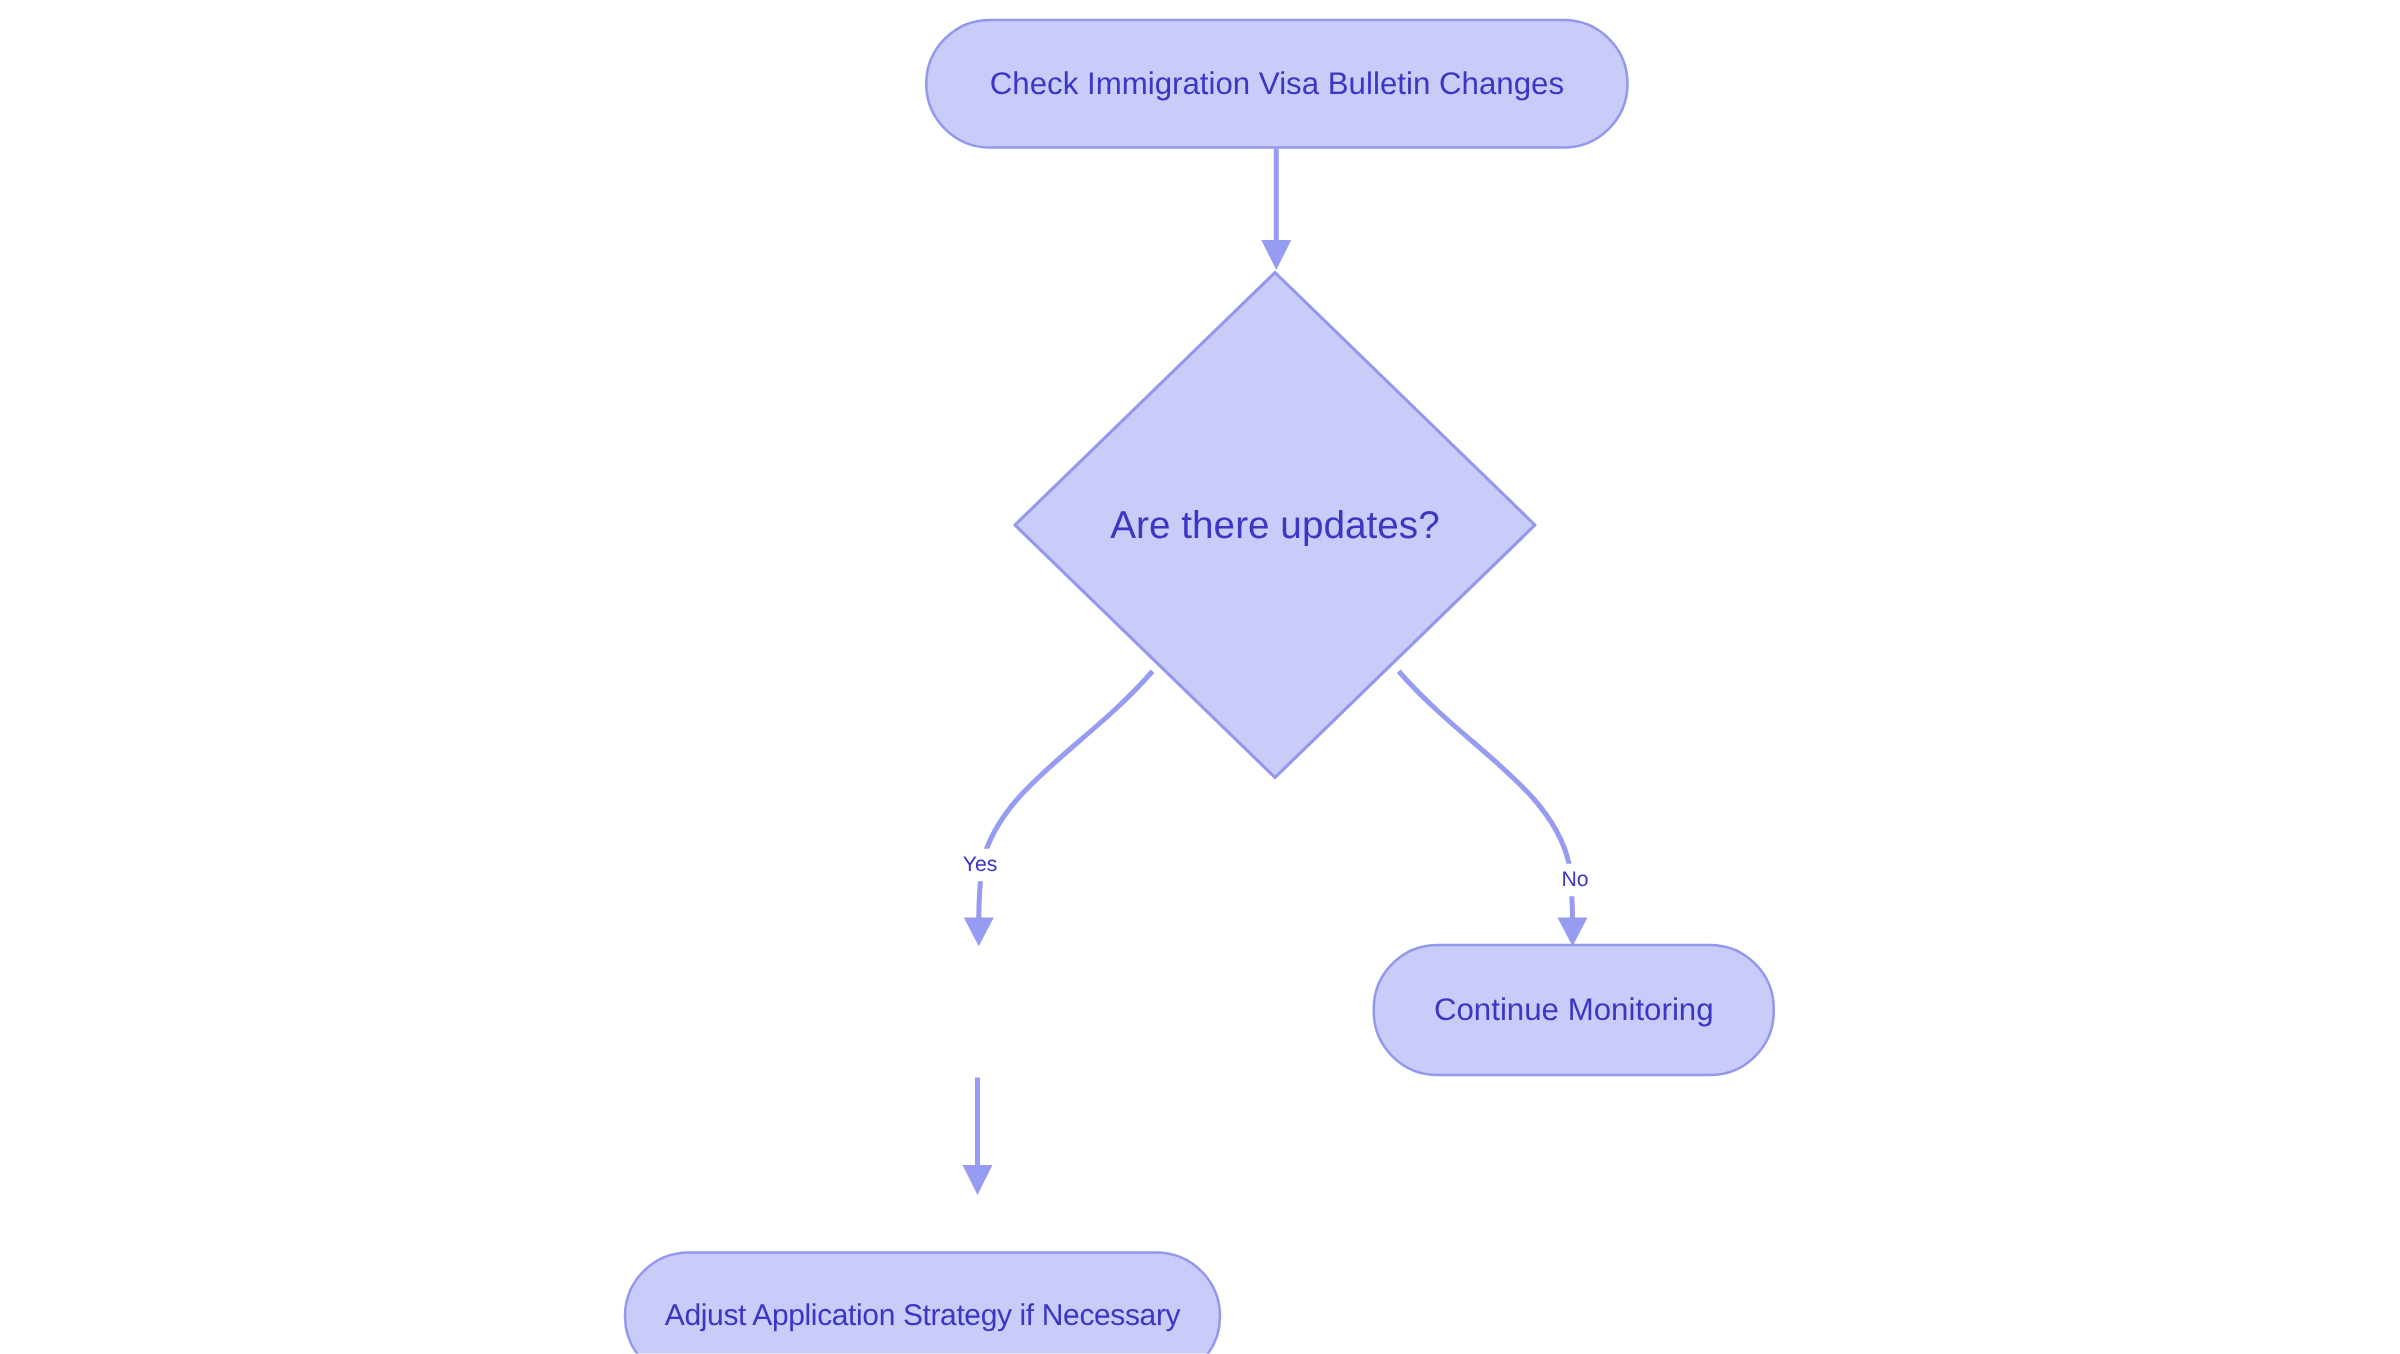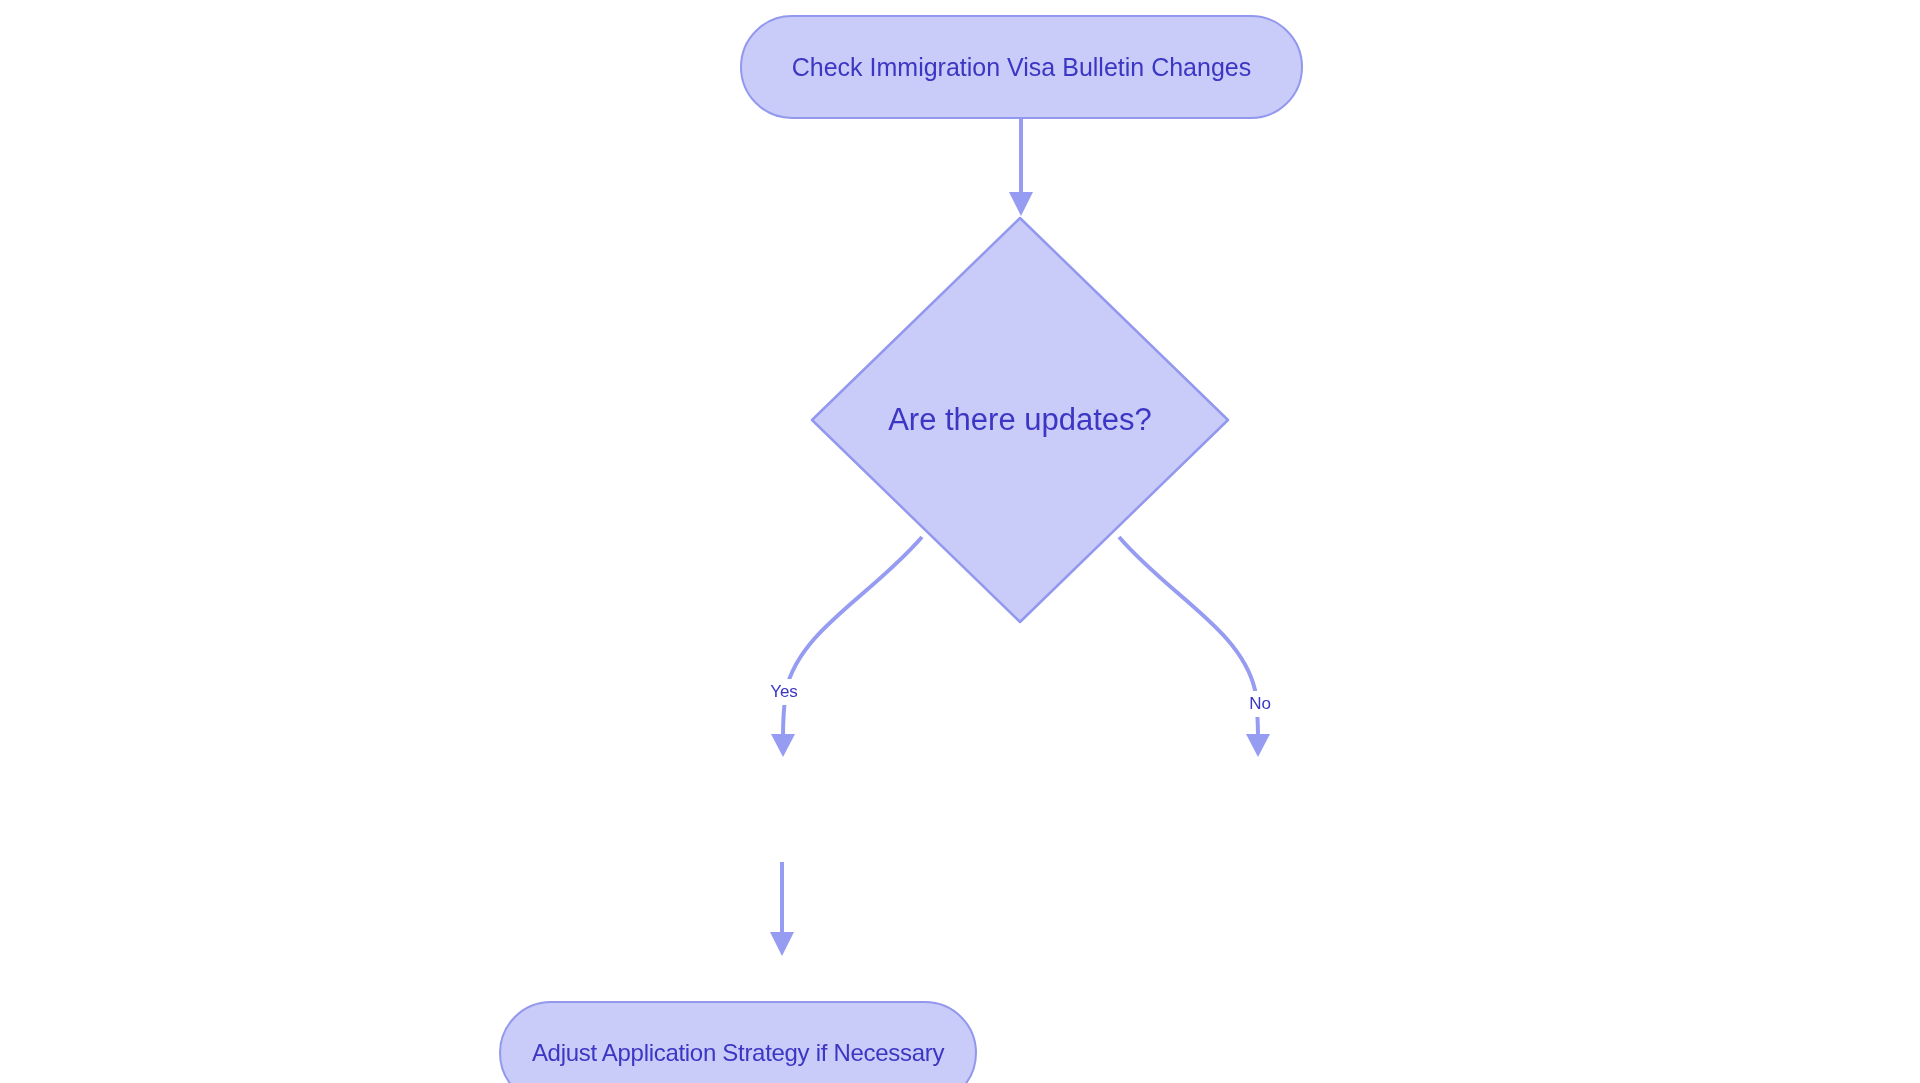--- a/index.html
+++ b/index.html
@@ -95,20 +95,21 @@
 
     <path class="edge" d="M782 862 L782 934"></path>
     <polygon class="arrowhead" points="770,932 794,932 782,956"></polygon>
   </svg>
 
   <div class="node" id="node-check">Check Immigration Visa Bulletin Changes</div>
 
   <div class="diamond-label">Are there updates?</div>
 
 
+  <div class="node" id="node-continue">Continue Monitoring</div>
 
   <div class="node" id="node-adjust">Adjust Application Strategy if Necessary</div>
 
   <div class="edge-label" id="label-yes">Yes</div>
 
   <div class="edge-label" id="label-no">No</div>
 
 </div>
 
 </body></html>

